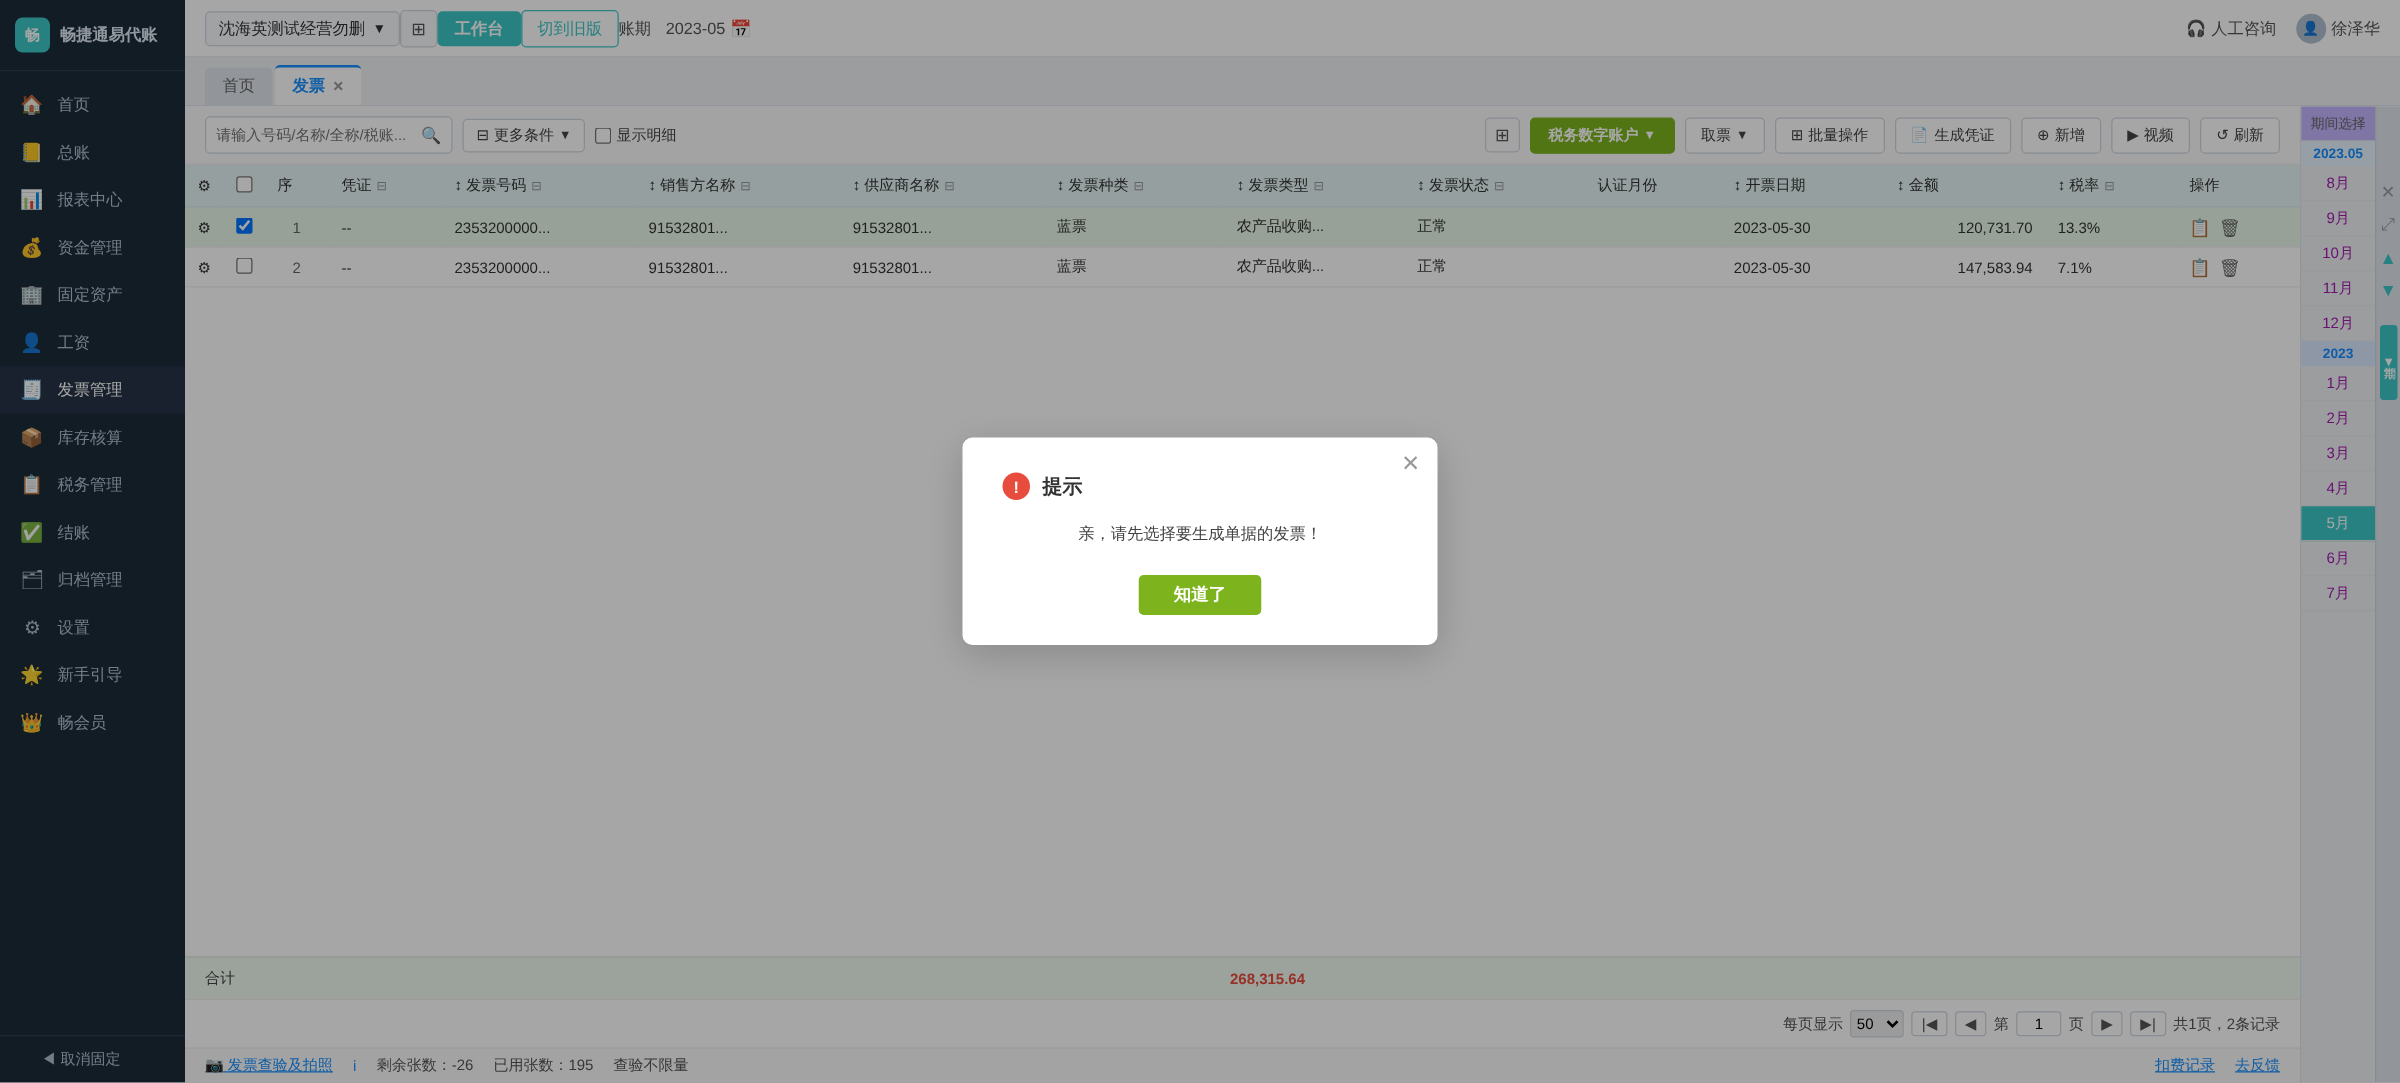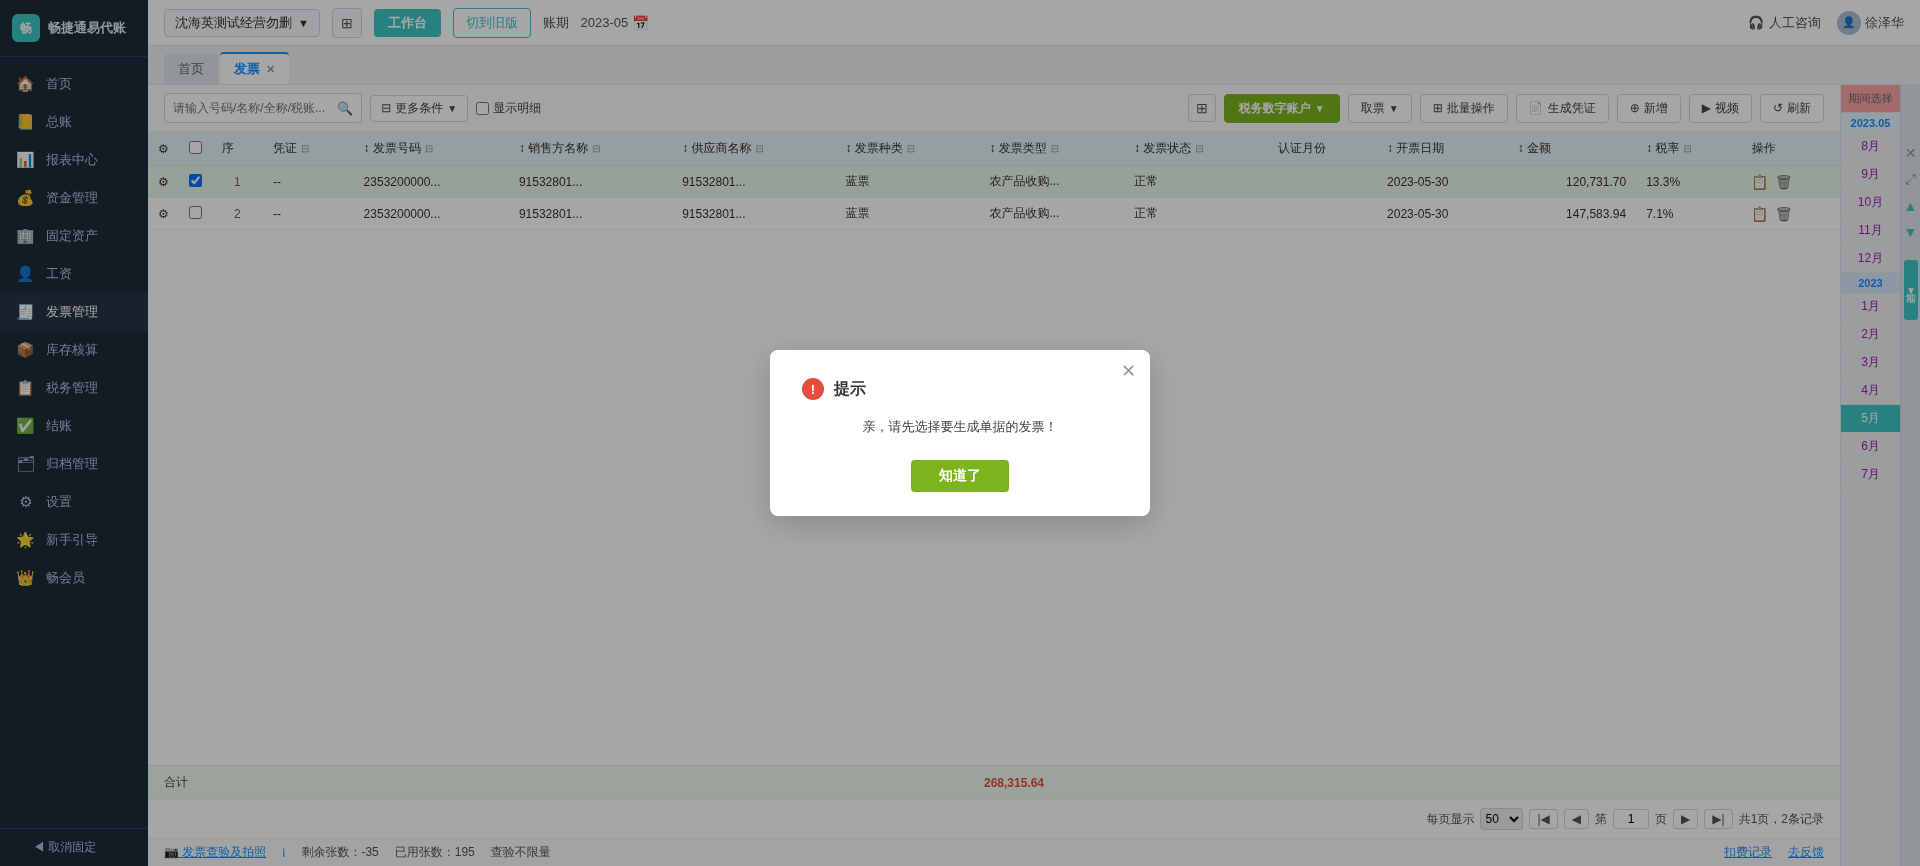--- a/index.html
+++ b/index.html
@@ -25,21 +25,21 @@
     .sidebar-item-label { font-size: 13px; }
     .sidebar-bottom {
       padding: 10px 33px; border-top: 1px solid #2d3f52; display: flex; align-items: center; gap: 8px; color: #b0c0d0; cursor: pointer; font-size: 12px;
     }
 
     
     .main-area { flex: 1; display: flex; flex-direction: column; height: 866px; overflow: hidden; }
 
     
     .top-header {
-      height: 46px; background: #fff; border-bottom: 1px solid #e0e6ed; display: flex; align-items: center; padding: 0 16px; gap: 12px; min-width: 0;
+      height: 46px; background: #fff; border-bottom: 1px solid #e0e6ed; display: flex; align-items: center; padding: 0 16px; min-width: 0;
     }
     .company-selector {
       display: flex; align-items: center; gap: 6px; padding: 4px 10px; border: 1px solid #d0d8e0; border-radius: 4px; cursor: pointer; font-size: 13px; color: #333; background: #f7f9fb;
     }
     .header-icon-btn {
       width: 30px; height: 30px; border-radius: 4px; border: 1px solid #d0d8e0; display: flex; align-items: center; justify-content: center; cursor: pointer; font-size: 14px; background: #f7f9fb; color: #555;
     }
     .workbench-btn {
       padding: 5px 14px; background: #3ec6c6; color: white; border-radius: 4px; cursor: pointer; font-size: 13px; font-weight: bold;
     }
@@ -124,21 +124,21 @@
     
     .status-bar {
       background: #fafbfc; border-top: 1px solid #eee; padding: 5px 16px; display: flex; align-items: flex-start; gap: 16px; font-size: 12px; color: #555;
     }
     .status-link { color: #1890ff; cursor: pointer; text-decoration: underline; }
 
     
     .period-panel {
       width: 60px; background: #f0f2f5; border-left: 1px solid #e0e6ed; display: flex; flex-direction: column; overflow-y: auto; font-size: 12px;
     }
-    .period-header { padding: 6px 4px; text-align: center; font-size: 11px; color: #666; background: #fca5a5; border-bottom: 1px solid #dde3ea; }
+    .period-header { padding: 6px 4px; text-align: center; font-size: 11px; color: #666; background: #c4b5fd; border-bottom: 1px solid #dde3ea; }
     .period-year { padding: 4px; text-align: center; font-size: 11px; color: #1890ff; background: #e8f4ff; font-weight: bold; }
     .period-month {
       padding: 5px 4px; text-align: center; cursor: pointer; color: #a21caf; border-bottom: 1px solid #ebebeb;
     }
     .period-month.active { background: #3ec6c6; color: #fff; border-radius: 0; }
 
     
     .right-strip {
       width: 20px; background: #e0e6ed; display: flex; flex-direction: column; align-items: center; padding-top: 60px; gap: 10px; border-left: 1px solid #d0d8e0;
     }
@@ -448,21 +448,21 @@
         <button class="page-btn">▶|</button>
         <span>共1页，2条记录</span>
       </div>
 
       <div class="status-bar">
         <span class="status-link">
           <span>📷</span>
           <span>发票查验及拍照</span>
         </span>
         <span style="color:#1890ff;cursor:pointer;">ℹ</span>
-        <span>剩余张数：-35</span>
+        <span>剩余张数：-26</span>
         <span>已用张数：195</span>
         <span>查验不限量</span>
         <span style="flex:1"></span>
         <span class="status-link">扣费记录</span>
         <span class="status-link">去反馈</span>
       </div>
     </div>
 
     <div class="period-panel">
       <div class="period-header">期间选择</div>

